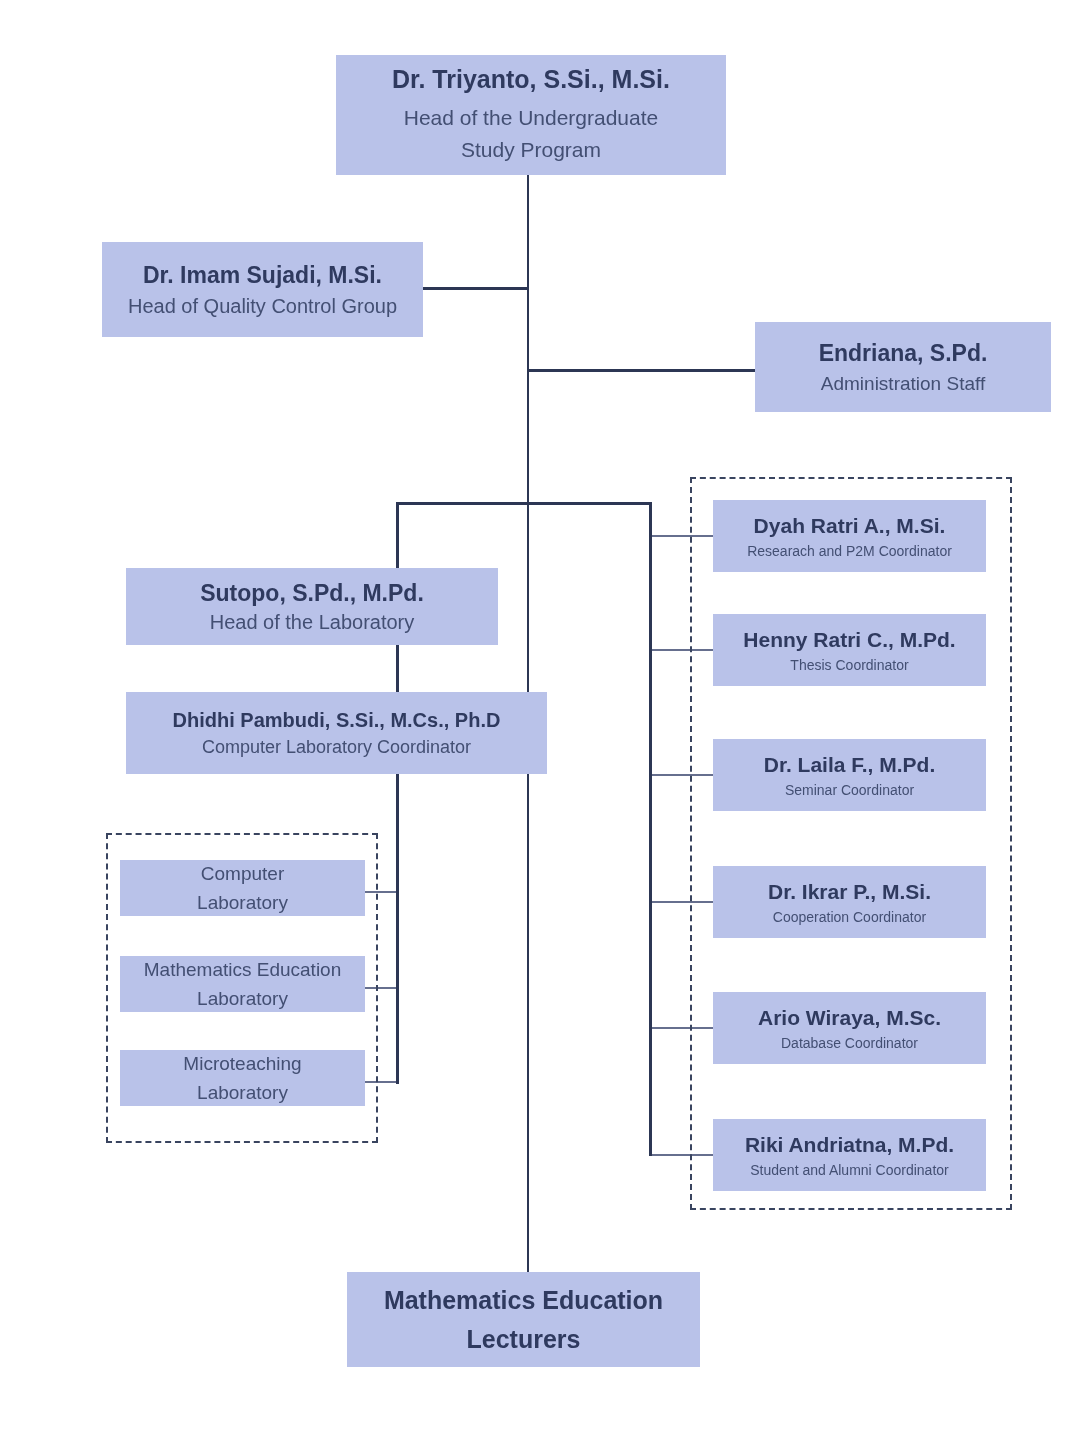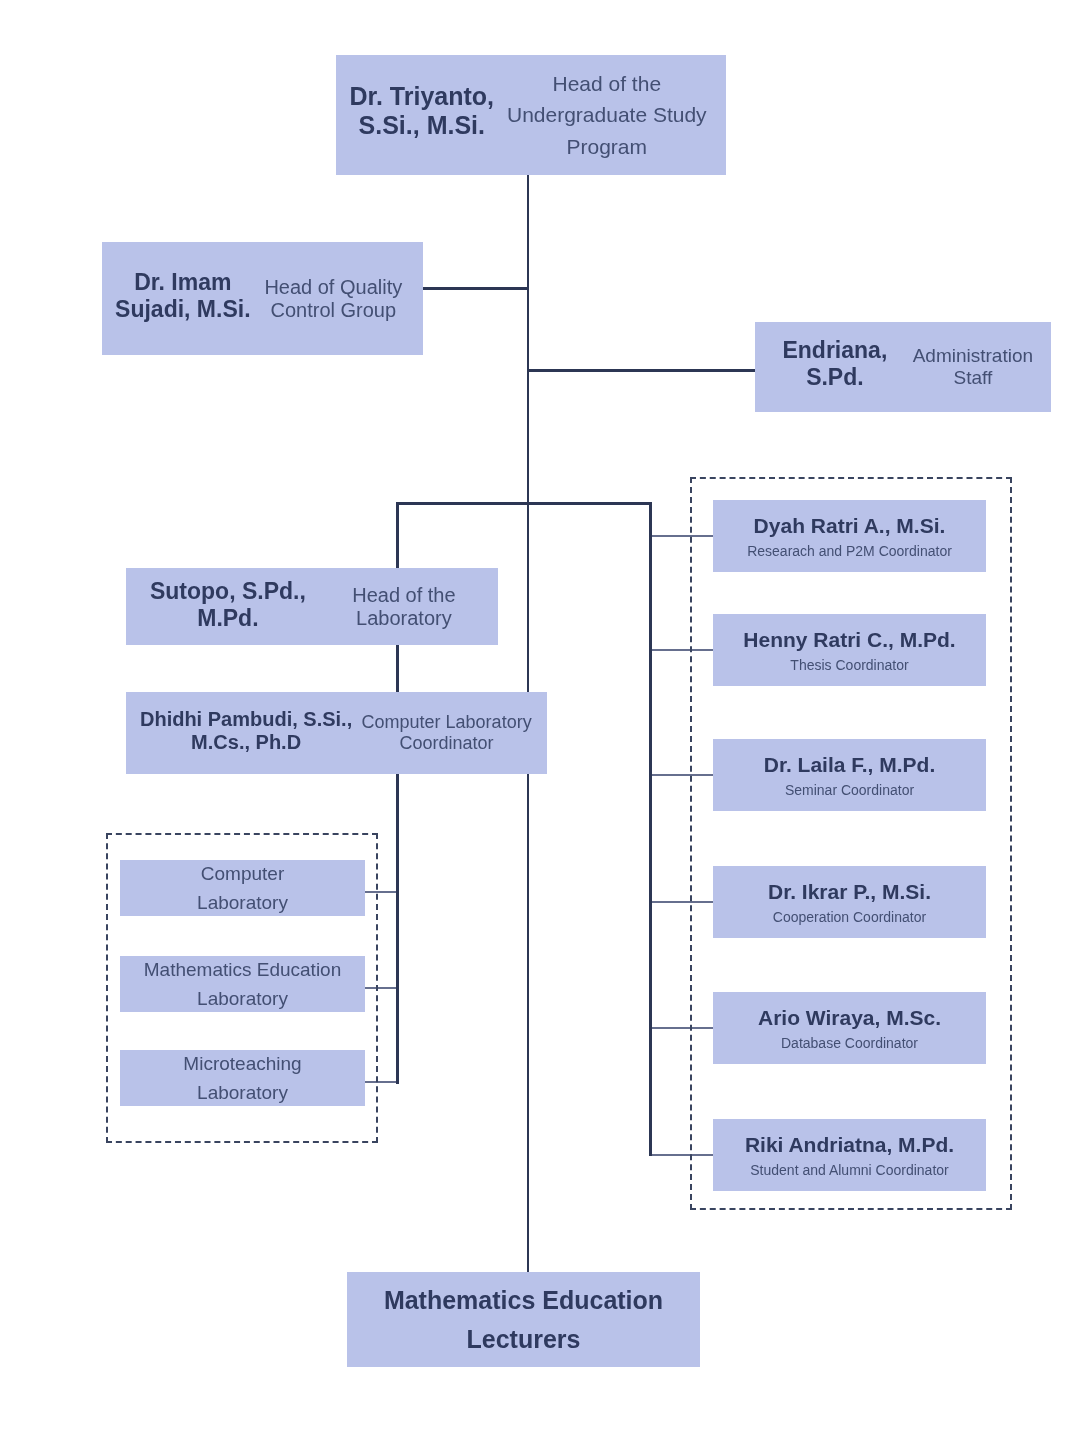--- a/index.html
+++ b/index.html
@@ -18,32 +18,32 @@
     font-family:"Liberation Sans",sans-serif;
     overflow:hidden;
   }
   
   .line{position:absolute;background:var(--line);z-index:0;}
   .stub{position:absolute;background:var(--stub-line);z-index:0;}
   
   .node{
     position:absolute;z-index:2;
     background:var(--box-fill);
-    display:flex;flex-direction:row;justify-content:center;align-items:center;
+    display:flex;flex-direction:column;justify-content:center;align-items:center;
     text-align:center;box-sizing:border-box;padding:6px 10px;
   }
   .node-title{color:var(--title-text);font-weight:bold;}
   .node-role{color:var(--subtitle-text);font-weight:normal;}
 
   
   .n-top{left:336px;top:55px;width:390px;height:120px;}
   .n-top .node-title{font-size:25px;margin-bottom:8px;}
   .n-top .node-role{font-size:21px;line-height:1.5;max-width:265px;}
 
-  .n-imam{left:102px;top:242px;width:321px;height:113px;}
+  .n-imam{left:102px;top:242px;width:321px;height:95px;}
   .n-imam .node-title{font-size:23px;margin-bottom:6px;}
   .n-imam .node-role{font-size:20px;}
 
   .n-endriana{left:755px;top:322px;width:296px;height:90px;}
   .n-endriana .node-title{font-size:23px;margin-bottom:6px;}
   .n-endriana .node-role{font-size:19px;}
 
   .n-sutopo{left:126px;top:568px;width:372px;height:77px;}
   .n-sutopo .node-title{font-size:23px;margin-bottom:4px;}
   .n-sutopo .node-role{font-size:20px;}

